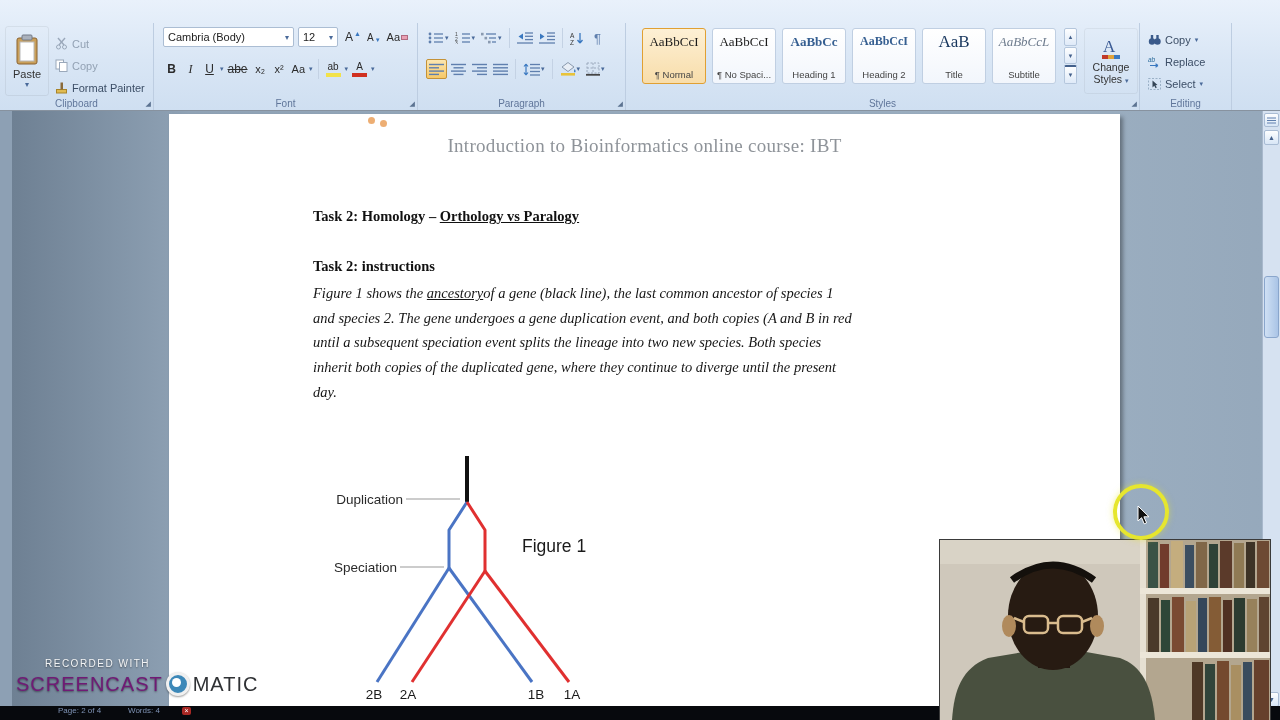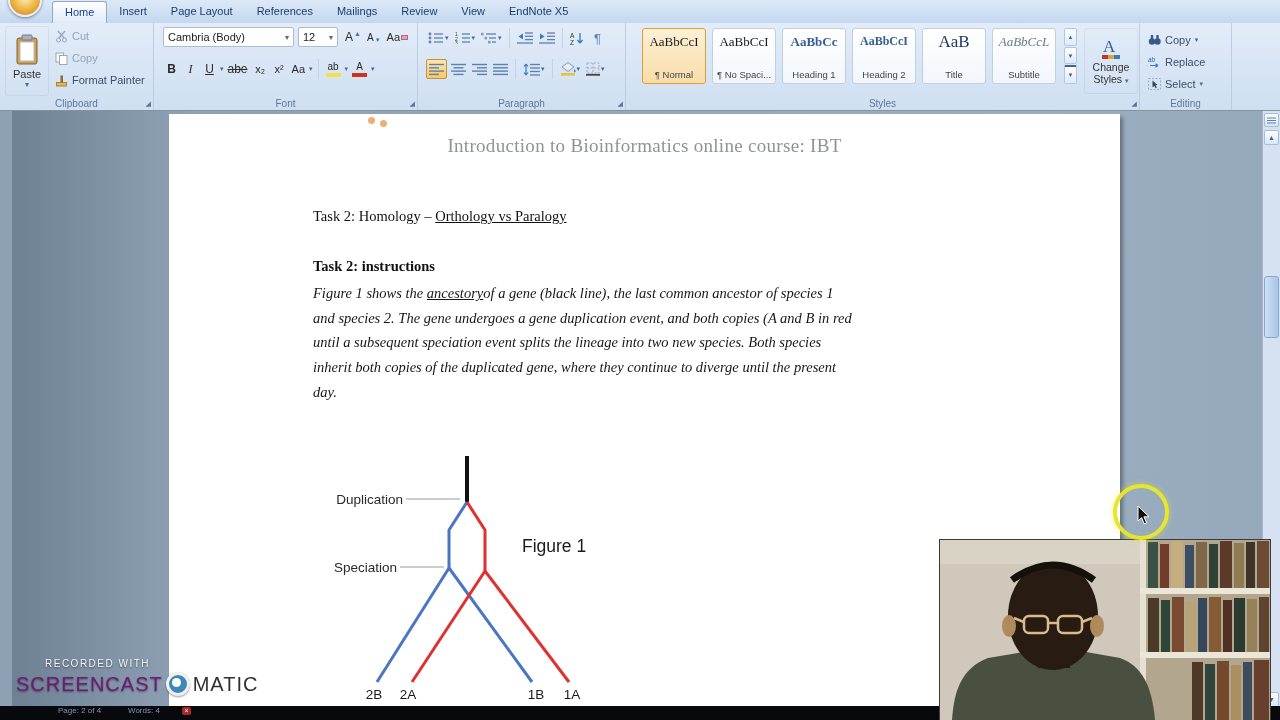--- a/index.html
+++ b/index.html
@@ -13,21 +13,21 @@
   .tab{height:22px;line-height:21px;padding:0 12px;font-size:11px;color:#1e3c6e;white-space:nowrap}
   .tab.active{background:linear-gradient(#ffffff,#eaf2fc 60%,#dfeafa);border:1px solid #93a8c4;border-bottom:none;border-radius:3px 3px 0 0;color:#15428b}
   .group{position:absolute;top:23px;height:87px;border-right:1px solid #bdcde1}
   .glabel{position:absolute;left:0;right:0;bottom:1px;text-align:center;font-size:10px;color:#60769a}
   .launcher{position:absolute;right:2px;bottom:2px;font-size:7px;color:#5c7391;cursor:default}
 
   
   .pastebtn{position:absolute;left:5px;top:3px;width:44px;height:70px;display:flex;flex-direction:column;align-items:center;justify-content:center;gap:2px;border:1px solid rgba(0,0,0,.06);border-radius:3px}
   .pastelbl{font-size:11px;color:#333}
   .dda{font-size:8px;color:#4a6a9a;line-height:6px}
-  .sbtn{position:absolute;height:20px;display:flex;align-items:flex-start;gap:4px;font-size:11px;color:#3c4e66;padding:0 3px;border-radius:2px;white-space:nowrap}
+  .sbtn{position:absolute;height:20px;display:flex;align-items:flex-end;gap:4px;font-size:11px;color:#3c4e66;padding:0 3px;border-radius:2px;white-space:nowrap}
   .dis{color:#93a2b4}
 
   
   .combo{position:absolute;height:20px;background:#fff;border:1px solid #abbdd3;display:flex;align-items:center;padding:0 4px;font-size:11px;color:#222;border-radius:2px}
   .cdd{margin-left:auto;font-size:8px;color:#4a6a9a}
   .frow{position:absolute;display:flex;align-items:center;gap:2px}
   .fbtn{height:22px;min-width:17px;display:flex;align-items:center;justify-content:center;font-size:12px;color:#2b2b2b;padding:0 2px;border-radius:2px}
   .tinyup{font-size:7px;color:#3a78c0;margin-left:1px;transform:translateY(-4px)}
   .tinydn{font-size:6px;color:#3a78c0;margin-left:1px;transform:translateY(3px)}
   .colbtn{height:22px;display:flex;flex-direction:column;align-items:center;justify-content:center;padding:0 2px;border-radius:2px}
@@ -52,21 +52,21 @@
   .chstyles{position:absolute;top:5px;width:54px;height:66px;display:flex;flex-direction:column;align-items:center;justify-content:center;gap:1px;border-radius:3px;border:1px solid rgba(0,0,0,.05)}
   .chlbl{font-size:10.5px;color:#333;line-height:11px}
 
   
   .ebtn{position:absolute;left:8px;height:20px;display:flex;align-items:center;gap:4px;font-size:11px;color:#3c4e66;white-space:nowrap}
 
   
   #docarea{position:absolute;left:12px;top:111px;width:1280px;height:599px;background:linear-gradient(90deg,#6e8093,#90a3b6 14%,#9cafc1 80%,#95a8bb);z-index:1}
   #page{position:absolute;left:157px;top:3px;width:951px;height:640px;background:#fff;box-shadow:3px 3px 4px rgba(0,0,0,.35)}
   .doc-title{position:absolute;top:21px;left:0;right:0;text-align:center;font-family:"Liberation Serif",serif;font-size:19px;letter-spacing:.3px;color:#8e9399}
-  .task-head{position:absolute;top:94px;left:144px;font-family:"Liberation Serif",serif;font-size:14.5px;font-weight:normal;color:#111}
+  .task-head{position:absolute;top:94px;left:144px;font-family:"Liberation Serif",serif;font-size:14.5px;font-weight:bold;color:#111}
   .instr-head{position:absolute;top:144px;left:144px;font-family:"Liberation Serif",serif;font-size:14.5px;font-weight:bold;color:#111}
   .bodypara{position:absolute;top:167px;left:144px;font-family:"Liberation Serif",serif;font-size:14.5px;font-style:italic;color:#161616;line-height:24.7px;white-space:nowrap}
   .u{text-decoration:underline}
   .dot{position:absolute;width:7px;height:7px;border-radius:50%;background:#e89a50;opacity:.8}
   #figwrap{position:absolute;left:133px;top:336px;width:332px;height:270px}
 
   
   #vscroll{position:absolute;left:1262px;top:111px;width:18px;height:599px;background:#d6e2f1;border-left:1px solid #a8b8cc;z-index:5}
   .scbtn{position:absolute;left:1px;width:15px;background:linear-gradient(#fdfeff,#d8e6f6);border:1px solid #a9bcd4;border-radius:2px;display:flex;align-items:center;justify-content:center;font-size:7px;color:#44618c}
   .thumb{position:absolute;left:1px;width:15px;height:62px;top:165px;background:linear-gradient(90deg,#cfe0f4,#aac4e6);border:1px solid #8aa6cc;border-radius:3px}
@@ -91,31 +91,20 @@
   
   #ring{position:absolute;left:1113px;top:484px;width:56px;height:56px;border:4px solid #e6e62e;border-radius:50%;z-index:30;box-shadow:0 0 6px rgba(230,230,40,.5)}
   #cursor{position:absolute;left:1137px;top:506px;z-index:31}
 </style>
 </head>
 <body>
 
 <div id="app">
 
   <div id="ribbon">
-    <div id="tabrow">
-      <div class="orb"></div>
-      <div class="tab active">Home</div>
-      <div class="tab">Insert</div>
-      <div class="tab">Page Layout</div>
-      <div class="tab">References</div>
-      <div class="tab">Mailings</div>
-      <div class="tab">Review</div>
-      <div class="tab">View</div>
-      <div class="tab">EndNote X5</div>
-    </div>
 
     <div class="group" style="left:0;width:154px">
       <div class="pastebtn">
         <svg width="26" height="32" viewBox="0 0 26 32">
           <rect x="3" y="4" width="20" height="26" rx="2" fill="#caa05a" stroke="#8a6230"></rect>
           <rect x="6" y="8" width="14" height="19" fill="#fff" stroke="#b9b9b9"></rect>
           <rect x="8" y="1" width="10" height="5" rx="1" fill="#aab1bc" stroke="#737b88"></rect>
         </svg>
         <div class="pastelbl">Paste</div>
         <div class="dda">▾</div>

